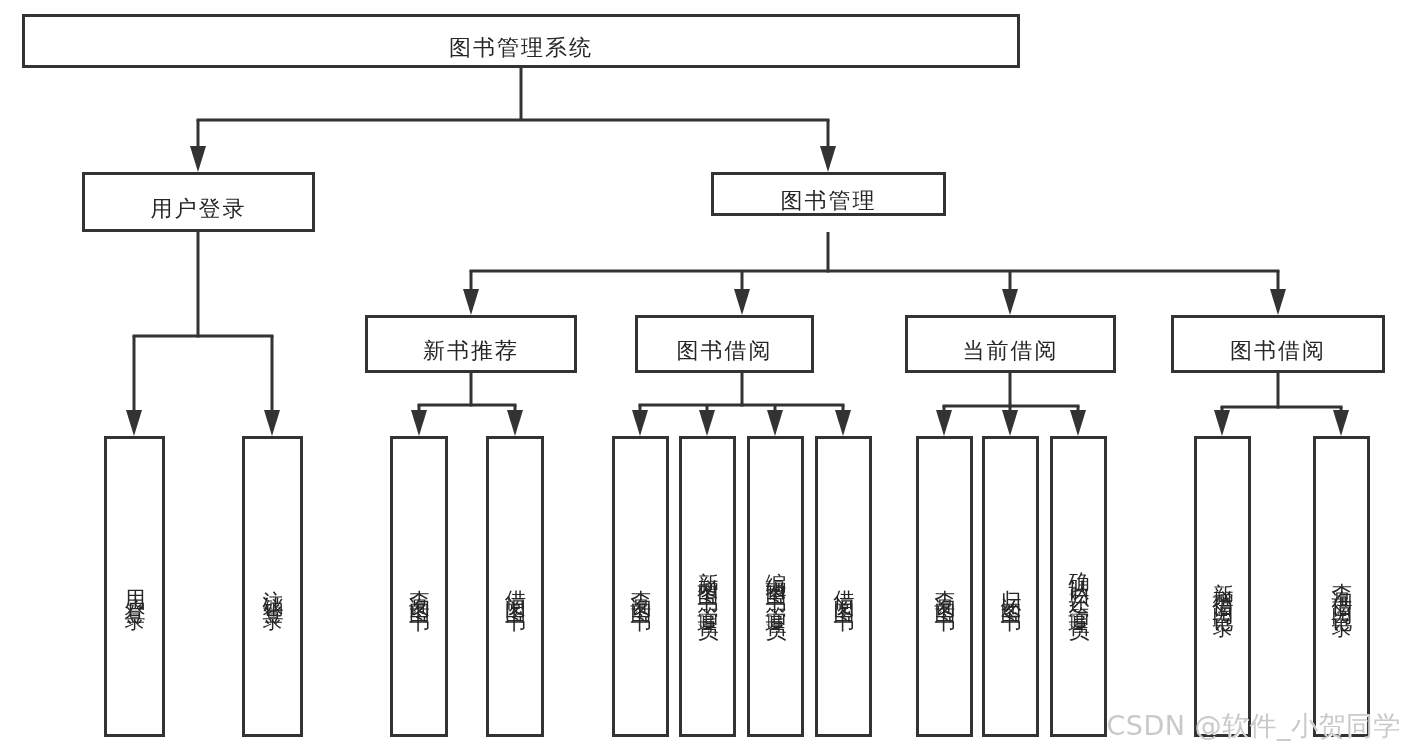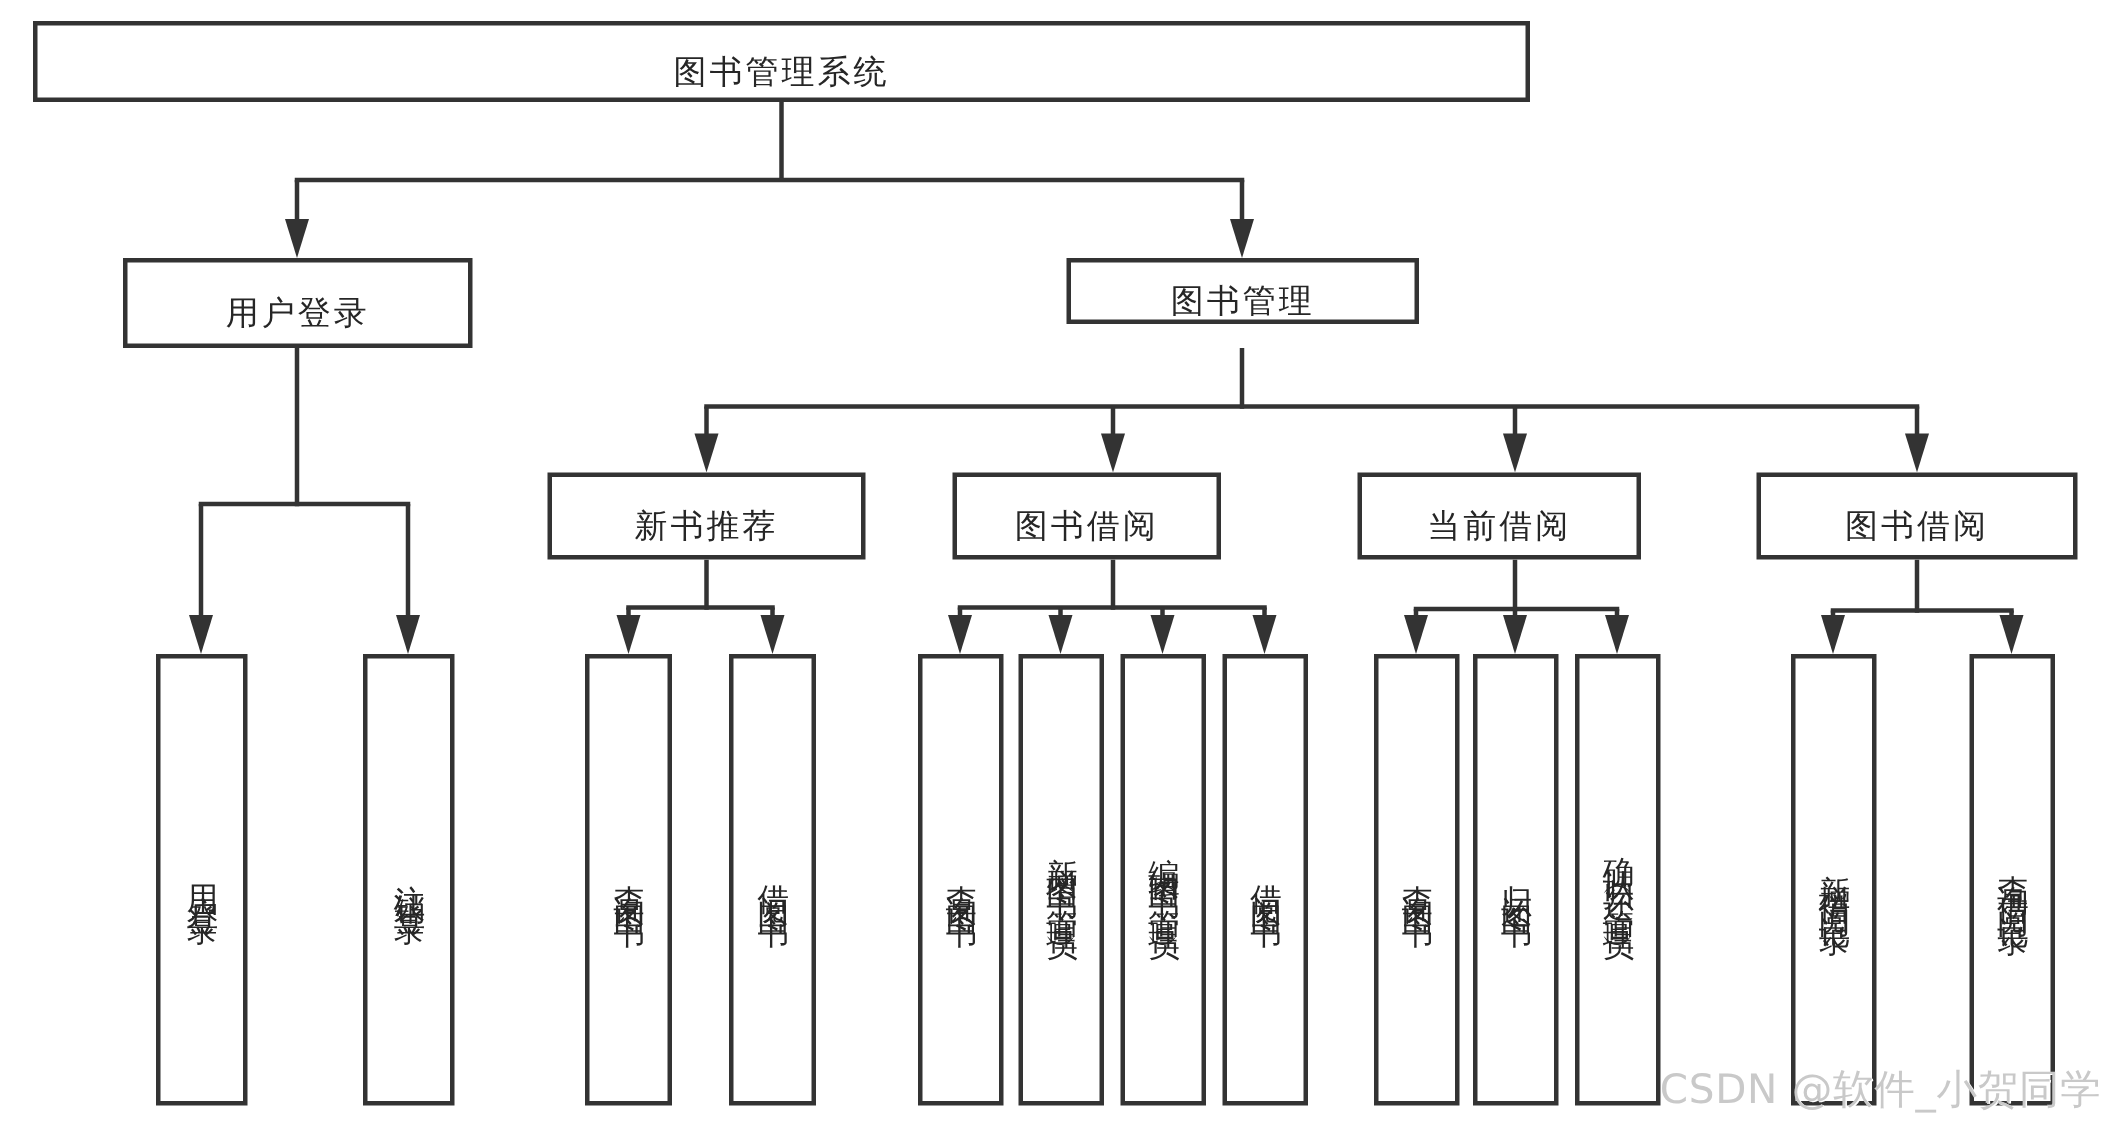--- a/index.html
+++ b/index.html
@@ -141,21 +141,21 @@
   <div class="hbox" style="left:711px;top:172px;width:235px;height:44px">
     <span class="label">图书管理</span>
   </div>
 
   <div class="hbox" style="left:365px;top:315px;width:212px;height:58px">
     <span class="label">新书推荐</span>
   </div>
   <div class="hbox" style="left:635px;top:315px;width:179px;height:58px">
     <span class="label">图书借阅</span>
   </div>
-  <div class="hbox" style="left:905px;top:315px;width:189px;height:58px">
+  <div class="hbox" style="left:905px;top:315px;width:211px;height:58px">
     <span class="label">当前借阅</span>
   </div>
   <div class="hbox" style="left:1171px;top:315px;width:214px;height:58px">
     <span class="label">图书借阅</span>
   </div>
 
   <div class="vbox" style="left:104px;top:436px;width:61px;height:301px">
     <span class="vtext">用户登录</span>
   </div>
   <div class="vbox" style="left:242px;top:436px;width:61px;height:301px">

